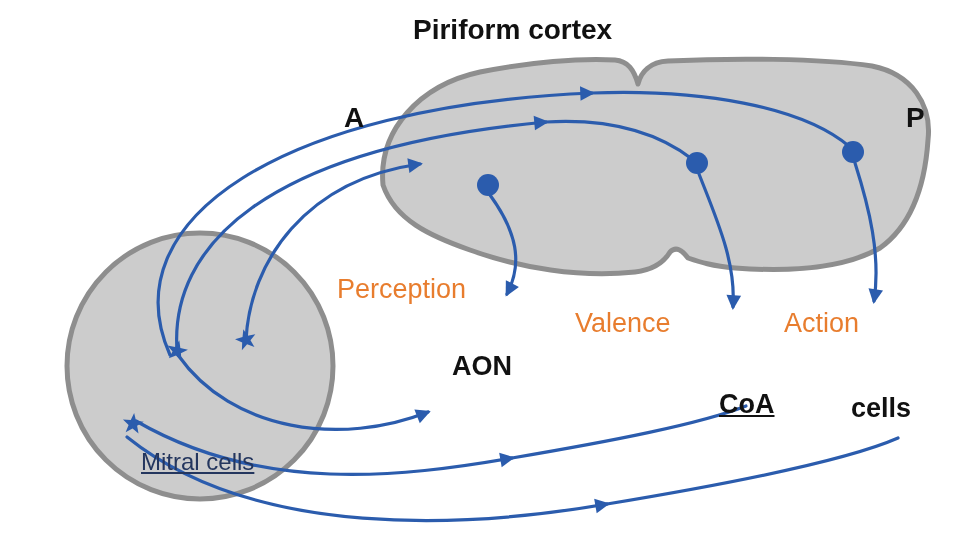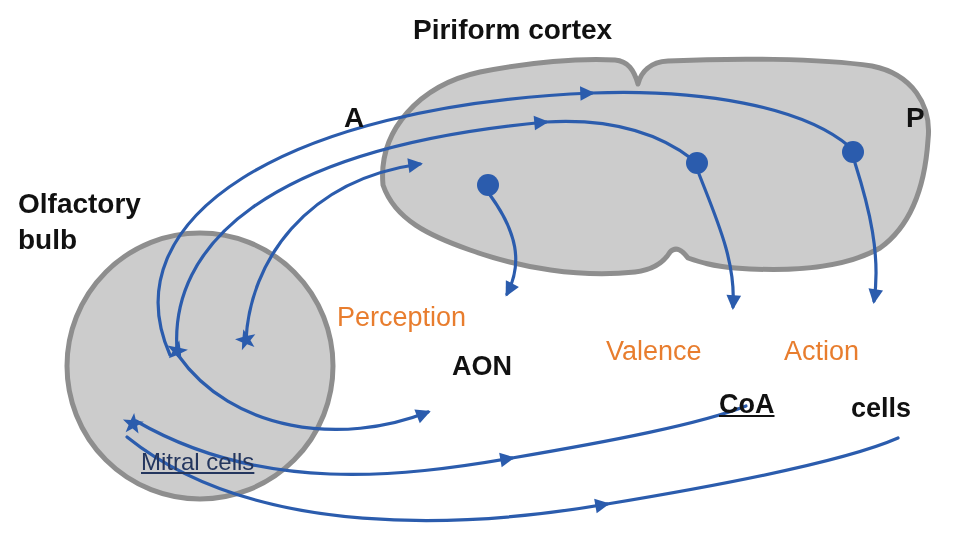--- a/index.html
+++ b/index.html
@@ -10,21 +10,21 @@
     position:relative;overflow:hidden;
   }
   .stage{position:absolute;left:0;top:0;width:876px;height:537px;}
   svg{position:absolute;left:0;top:0;display:block;}
   .region{fill:#cccccc;stroke:#8e8e8e;stroke-width:5;stroke-linejoin:round;}
   .axon{fill:none;stroke:#2b5cad;stroke-width:3.2;stroke-linecap:round;}
   .soma{fill:#2b5cad;stroke:none;}
   .star{fill:#2b5cad;stroke:none;}
   .lbl{position:absolute;white-space:nowrap;color:#111111;font-size:27px;line-height:1.3;}
   .bold{font-weight:700;}
-  .orange{color:#e87d2e;font-weight:400;margin-top:28px;}
+  .orange{color:#e87d2e;font-weight:400;}
   .navy{color:#24365e;font-size:24px;font-weight:400;}
   .wrap{white-space:normal;}
 </style>
 </head>
 <body>
 
 <div class="stage">
 
   <svg width="956" height="537" viewBox="0 0 956 537">
     <defs>
@@ -72,25 +72,24 @@
     <polygon class="star" points="0,-11 -2.65,-3.64 -10.46,-3.4 -4.28,1.39 -6.47,8.9 0,4.5 6.47,8.9 4.28,1.39 10.46,-3.4 2.65,-3.64" transform="translate(246,340) rotate(-14)"></polygon>
     <polygon class="star" points="0,-11 -2.65,-3.64 -10.46,-3.4 -4.28,1.39 -6.47,8.9 0,4.5 6.47,8.9 4.28,1.39 10.46,-3.4 2.65,-3.64" transform="translate(133,424) rotate(6)"></polygon>
   </svg>
 
   <div class="lbl bold" style="left:413px;top:12px;font-size:28px;">Piriform cortex</div>
 
   <div class="lbl bold" style="left:344px;top:100px;font-size:28px;">A</div>
 
   <div class="lbl bold" style="left:906px;top:100px;font-size:28px;">P</div>
 
-  <div class="lbl bold wrap" style="left:18px;top:186px;width:175px;font-size:28px;">Olfactory bulb</div>
 
   <div class="lbl orange" style="left:337px;top:272px;">Perception</div>
 
-  <div class="lbl orange" style="left:606px;top:306px;">Valence</div>
+  <div class="lbl orange" style="left:575px;top:306px;">Valence</div>
 
   <div class="lbl bold" style="left:452px;top:349px;">AON</div>
 
   <div class="lbl orange" style="left:784px;top:306px;">Action</div>
 
   <div class="lbl bold" style="left:719px;top:387px;text-decoration:underline;">CoA</div>
 
   <div class="lbl bold" style="left:851px;top:391px;">cells</div>
 
   <div class="lbl navy" style="left:141px;top:446px;text-decoration:underline;">Mitral cells</div>

